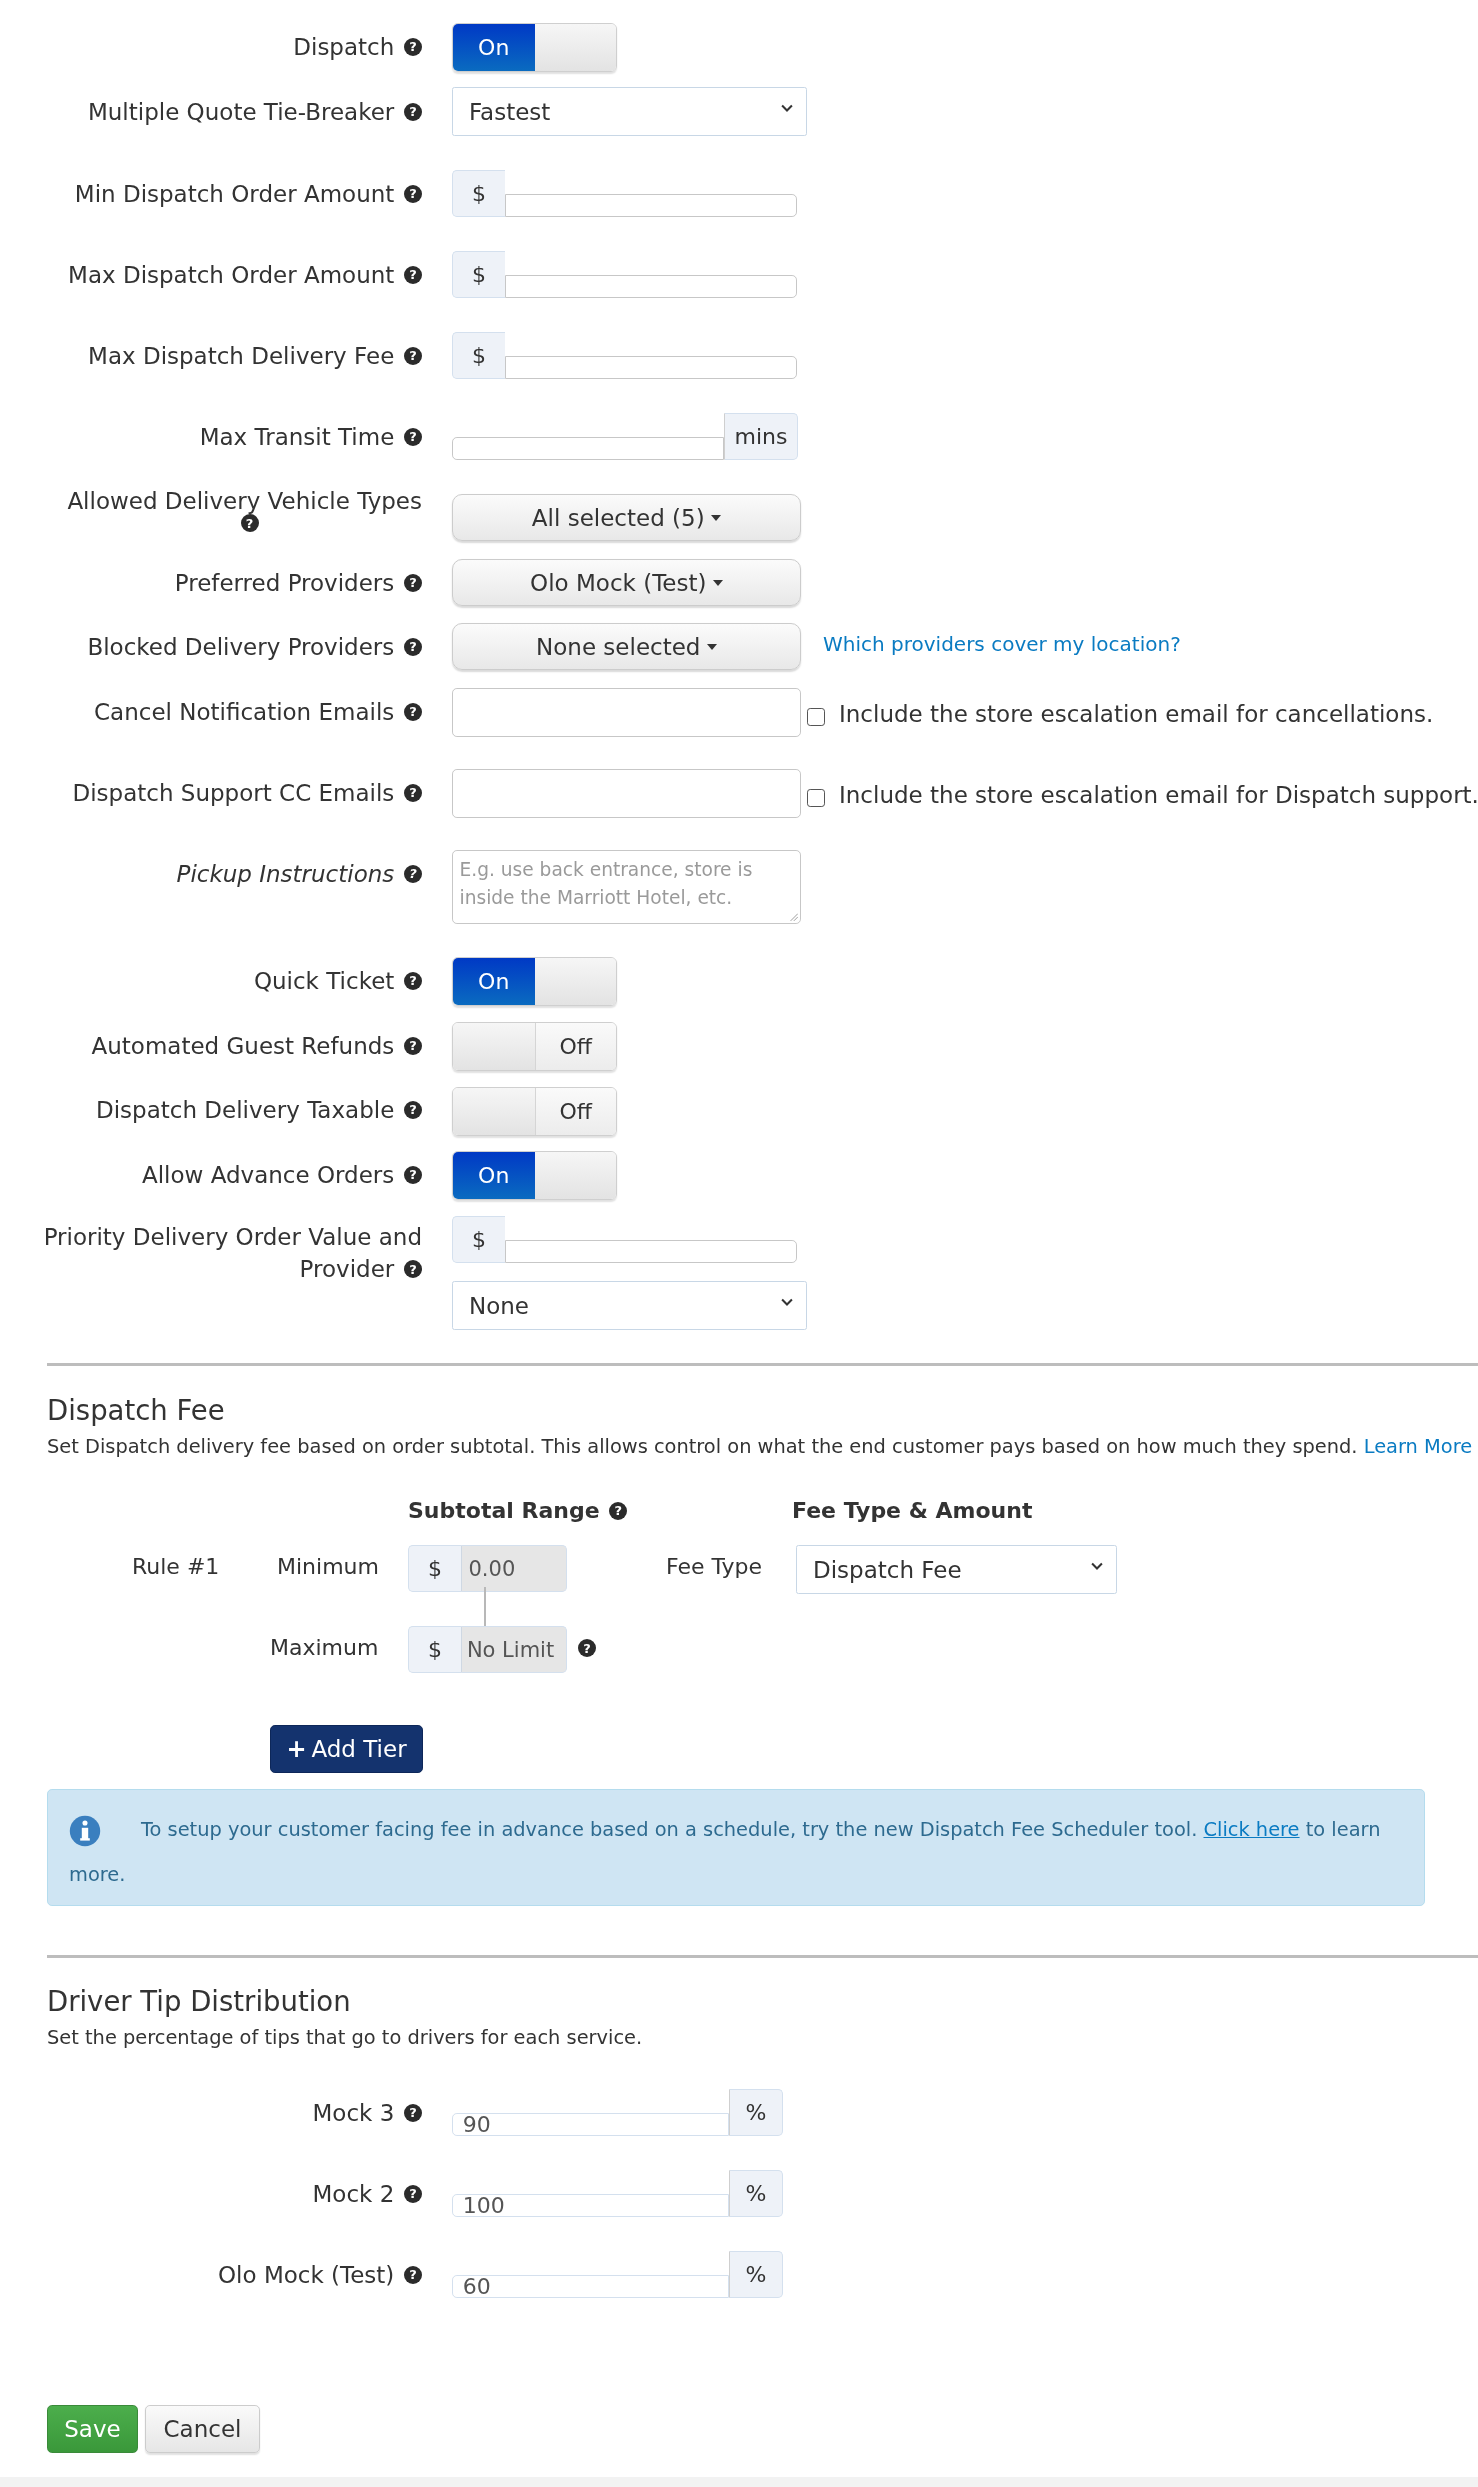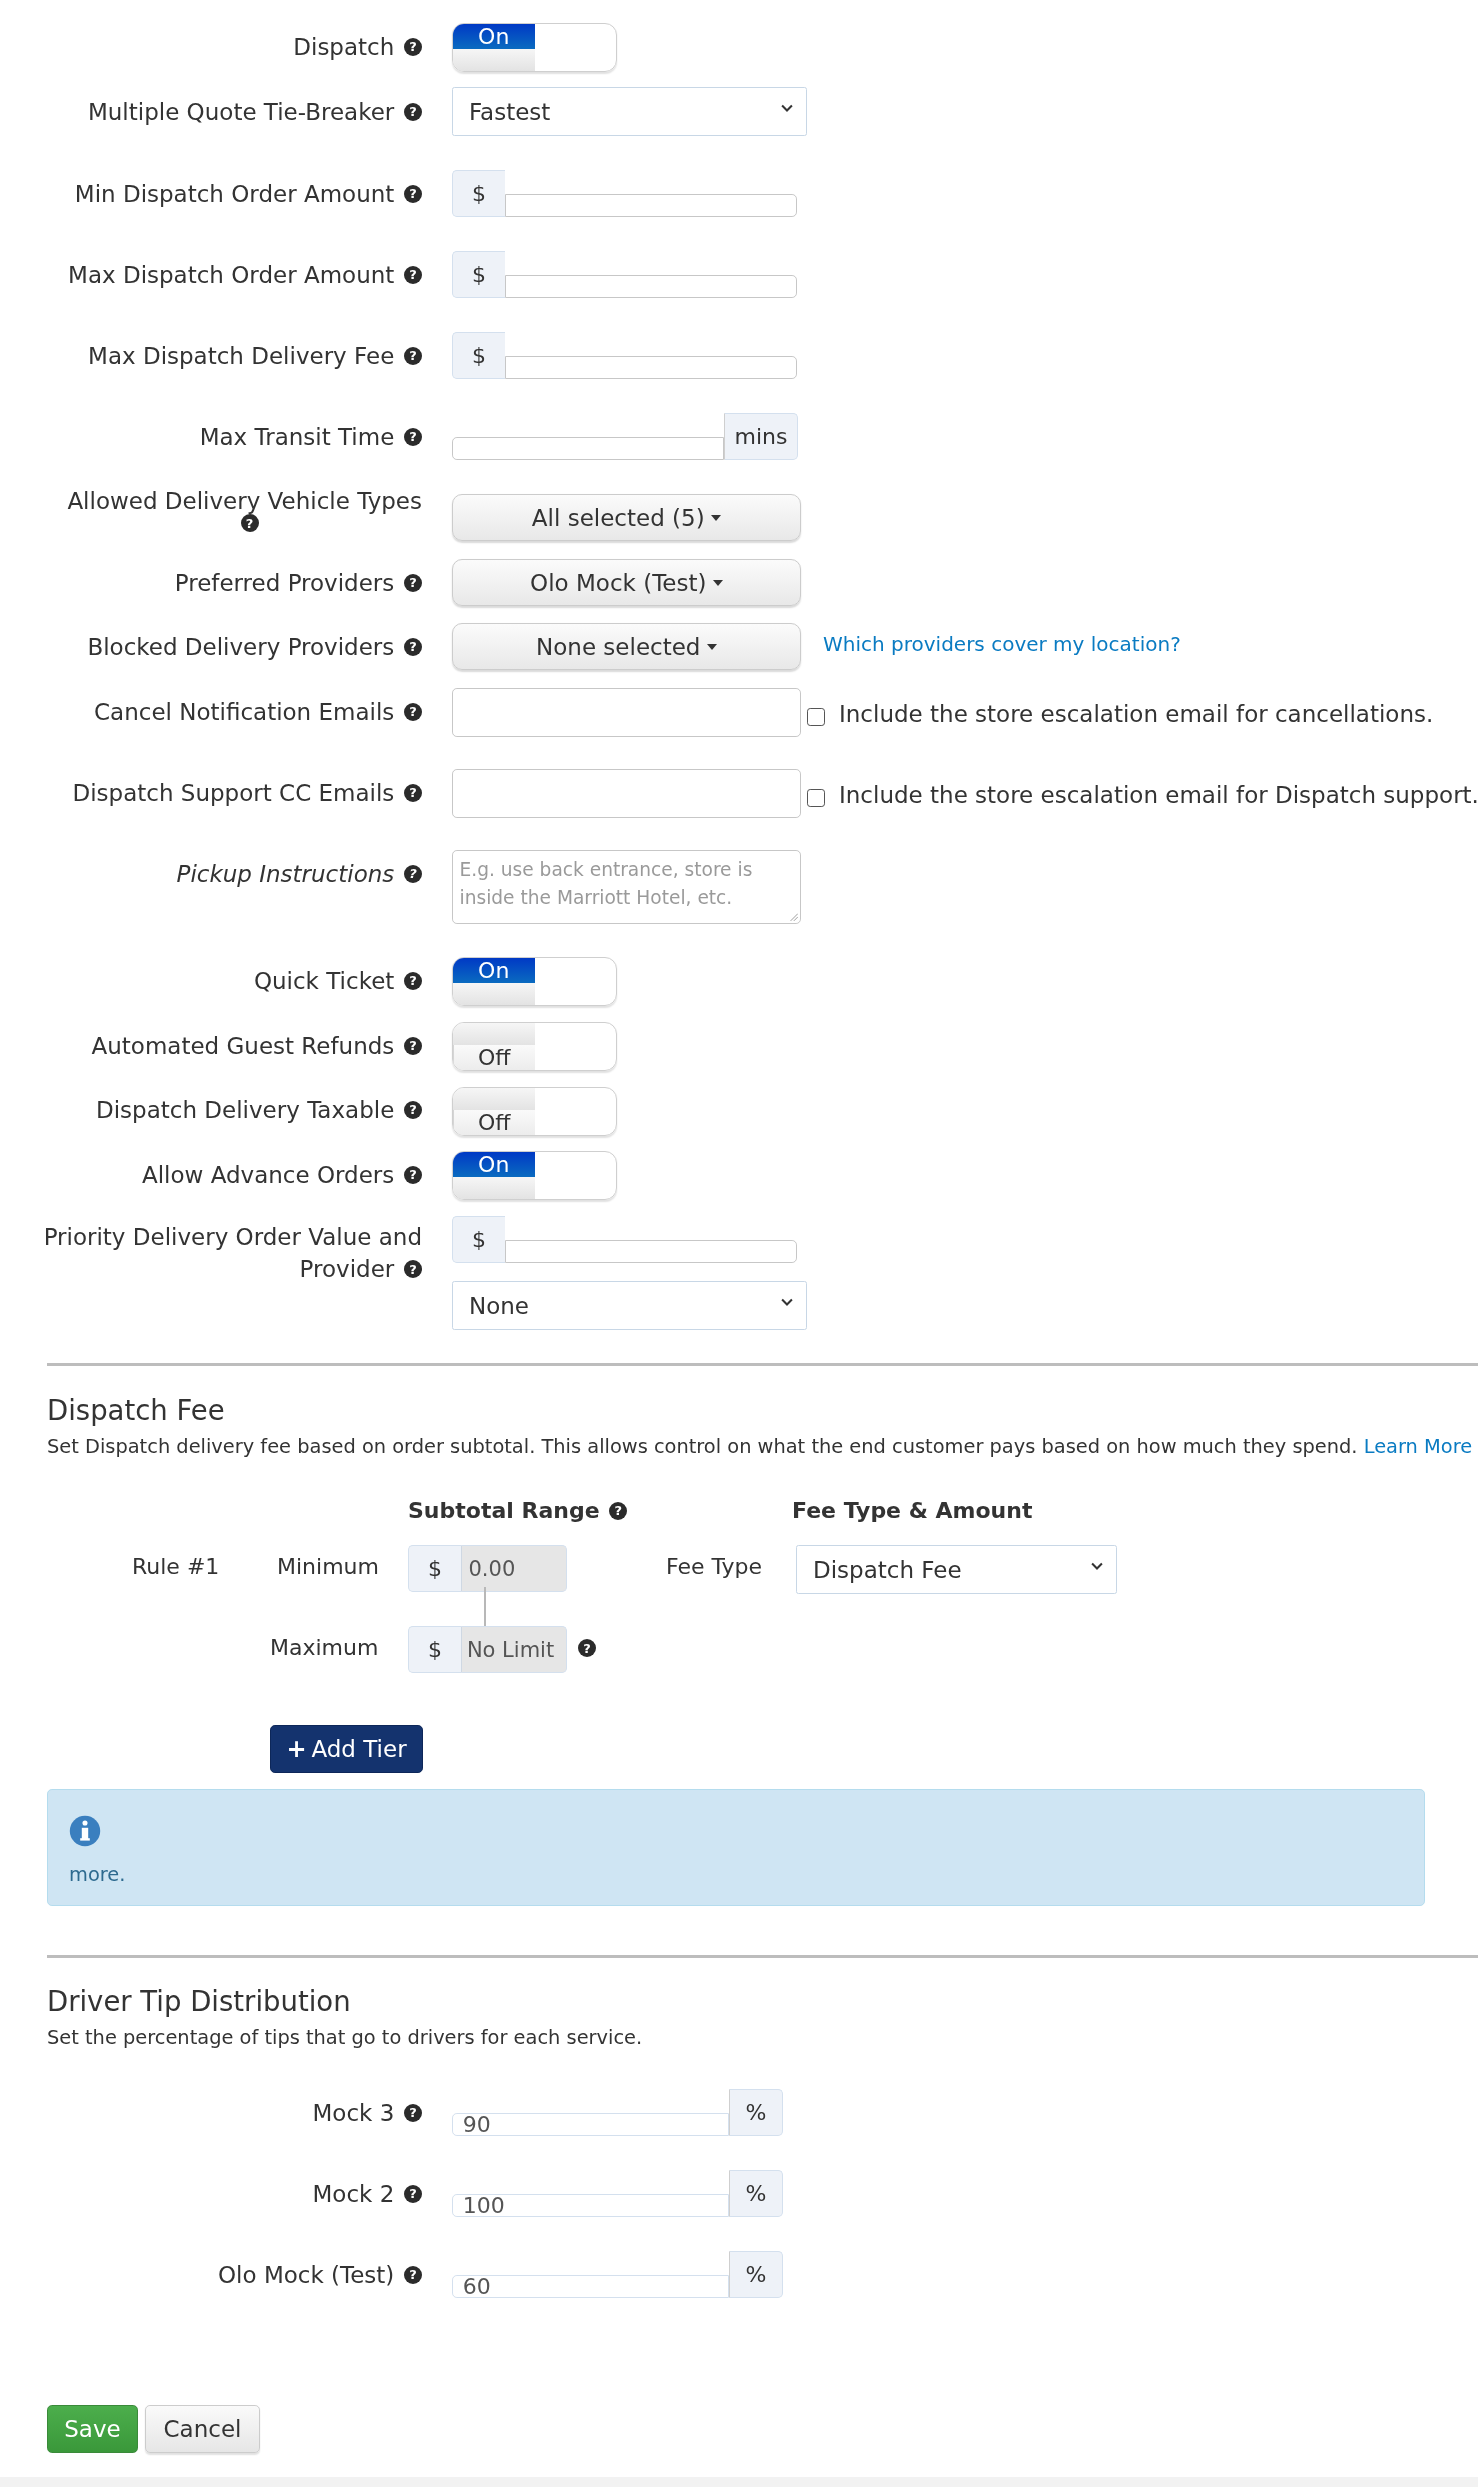--- a/index.html
+++ b/index.html
@@ -16,23 +16,22 @@
     color: #333; font-size: 23px; white-space: nowrap; text-align: right;
   }
   .help {
     display: inline-flex; align-items: center; justify-content: center;
     width: 18px; height: 18px; border-radius: 50%;
     background: #2b2b2b; color: #fff; font-size: 13px; font-weight: bold;
     margin-left: 9.7px; line-height: 1; flex: none;
   }
   .toggle {
     position: absolute; left: 452px; width: 165px; height: 49px;
-    border: 0.8px solid #cfcfcf; border-radius: 12px; overflow: hidden; display: flex;
+    border: 0.8px solid #cfcfcf; border-radius: 6px; overflow: hidden; display: flex;
     box-shadow: 0 1.6px 1.6px rgba(0,0,0,0.12);
-    flex-direction: column;
   }
   .toggle .half { width: 50%; height: 100%; display: flex; align-items: center; justify-content: center; font-size: 22px; }
   .toggle .on { background: linear-gradient(#0039c5, #0a6bc0); color: #fff; }
   .toggle .blank { background: linear-gradient(#f6f6f6, #e3e3e3); }
   .toggle .off { background: linear-gradient(#fafafa, #ececec); color: #333; border-left: 0.8px solid #d5d5d5; }
   .select {
     position: absolute; left: 452px; height: 49px;
     border: 1.6px solid #c8d7e6; border-radius: 2.4px; background: #fff;
     display: flex; align-items: center; padding: 0 16px; font-size: 23px; color: #333;
   }
@@ -281,20 +280,25 @@
   <span>Add Tier</span>
 </div>
 
 <div class="abs" style="left:47px;top:1789px;width:1378px;height:117px;background:#cfe5f3;border:1.6px solid #b4dcee;border-radius:4.9px;color:#2d6a8f;font-size:19.4px;">
   <svg class="abs" viewBox="0 0 40 40" style="left:21px;top:23px;width:32px;height:36px;">
     <circle cx="20" cy="20" r="19" fill="#3a7fbf"></circle>
     <circle cx="20" cy="10" r="3.2" fill="#fff"></circle>
     <rect x="16" y="16" width="8" height="15" fill="#fff"></rect>
     <rect x="14" y="29" width="12" height="3" fill="#fff"></rect>
   </svg>
+  <div class="abs" style="left:93px;top:27.5px;white-space:nowrap;">
+    <span>To setup your customer facing fee in advance based on a schedule, try the new Dispatch Fee Scheduler tool.</span>
+    <a class="link" style="text-decoration:underline;">Click here</a>
+    <span>to learn</span>
+  </div>
   <div class="abs" style="left:21px;top:73px;">more.</div>
 </div>
 
 <div class="divider" style="top:1955px;"></div>
 
 <div class="h2" style="top:1985px;">Driver Tip Distribution</div>
 <div class="sub" style="top:2026px;">Set the percentage of tips that go to drivers for each service.</div>
 
 <div class="lbl" style="top:2098px;height:29px;">
   <span>Mock 3</span>

